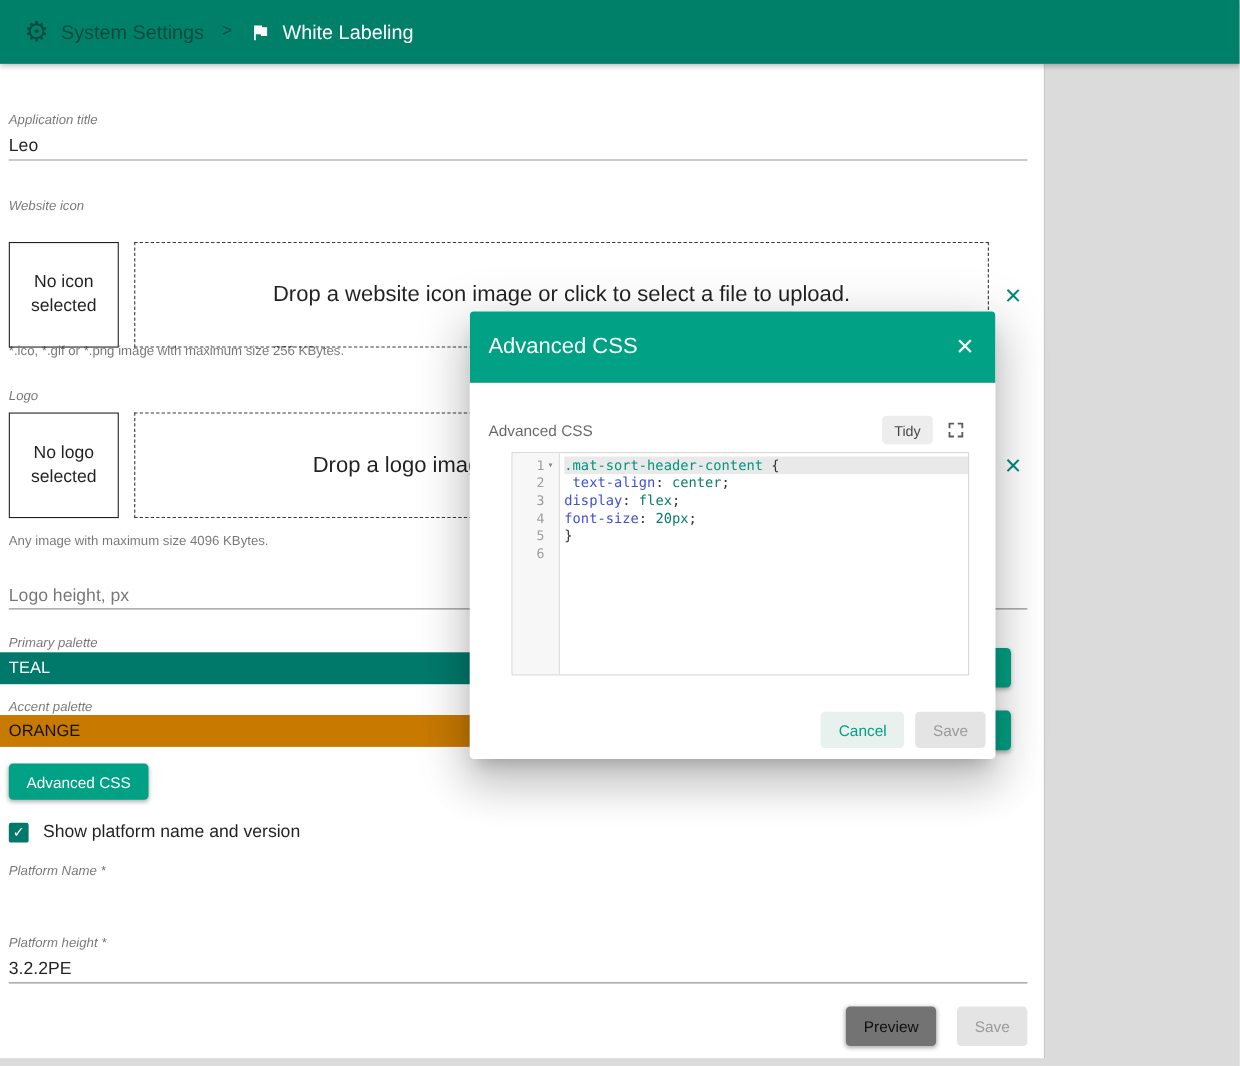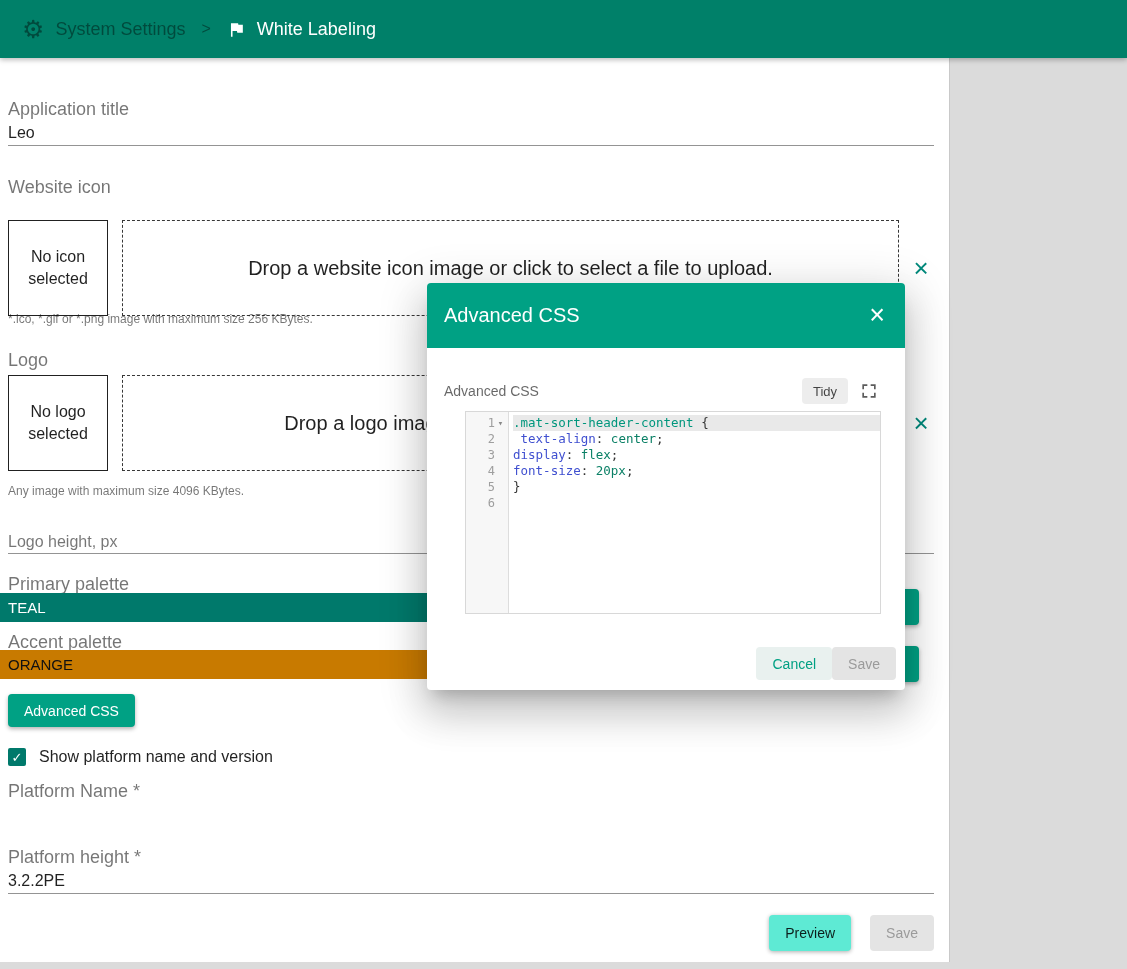--- a/index.html
+++ b/index.html
@@ -28,21 +28,21 @@
   .crumb-sep { color:rgba(0,0,0,.42); margin:0 16px; font-size:16px; }
 
   
   .card {
     position:absolute; top:58px; left:0; width:950px; height:904px;
     background:#fff; border-right:1px solid #c9c9c9; z-index:1;
   }
   .sec { position:absolute; left:8px; right:15px; }
   .sec-full { left:0; }
 
-  .f-label { font-size:18px; color:rgba(0,0,0,.54); line-height:14px; }
+  .f-label { font-size:12px; color:rgba(0,0,0,.54); line-height:14px;font-style:italic; }
   .f-value {
     margin-top:7px; font-size:16px; color:rgba(0,0,0,.87); line-height:20px;
     padding-bottom:2px; border-bottom:1px solid rgba(0,0,0,.42); min-height:22px;
     cursor:text;
   }
   .f-placeholder {
     font-size:16px; color:rgba(0,0,0,.54); line-height:20px;
     padding-bottom:1px; border-bottom:1px solid rgba(0,0,0,.42); cursor:text;
   }
   .hint { font-size:12px; color:rgba(0,0,0,.54); }
@@ -95,21 +95,21 @@
     display:flex; align-items:center; justify-content:center;
     color:#fff; font-size:13px; font-weight:bold;
   }
   .check-label { font-size:16px; color:rgba(0,0,0,.87); }
 
   .card-footer { display:flex; justify-content:flex-end; gap:19px; }
   .btn {
     height:36px; padding:0 16px; border:none; border-radius:4px;
     font-size:14px; font-weight:500; font-family:inherit; cursor:pointer;
   }
-  .btn.raised { background:#5eead4; color:rgba(0,0,0,.87); box-shadow:0 1px 4px rgba(0,0,0,.32); }
+  .btn.raised { background:#737373; color:rgba(0,0,0,.87); box-shadow:0 1px 4px rgba(0,0,0,.32); }
   .btn.disabled { background:#e4e4e4; color:#9b9b9b; box-shadow:none; cursor:default; }
 
   
   .dialog {
     position:absolute; left:427px; top:283px; width:478px; height:407px;
     background:#fff; border-radius:4px; overflow:hidden; z-index:10;
     box-shadow:0 11px 15px -7px rgba(0,0,0,.2),0 24px 38px 3px rgba(0,0,0,.14),0 9px 46px 8px rgba(0,0,0,.12);
   }
   .dialog-header {
     height:65px; background:var(--accent,#00a184); color:#fff;
@@ -139,21 +139,21 @@
   .gutter-line .arrow { width:11px; text-align:center; color:#888; font-size:9px; }
   .code { flex:1; padding:3px 0 0 4px; cursor:text; }
   .code-line { height:16px; white-space:pre; }
   .code-line.active { background:#e9e9e9; }
   .tok-selector { color:var(--code-selector,#00967d); }
   .tok-prop     { color:var(--code-prop,#4050d0);text-align:center; }
   .tok-val      { color:var(--code-val,#0b8066); }
   .tok-num      { color:var(--code-num,#0b8066); }
   .tok-punct    { color:#333; }
 
-  .dialog-actions { position:absolute; right:9px; bottom:10px; display:flex; }
+  .dialog-actions { position:absolute; right:9px; bottom:10px; display:flex; gap:10px; }
   .btn.cancel { background:#e9f1ef; color:#00a083; height:33px; }
   .btn.dlg-save { height:33px; }
 </style>
 </head>
 <body>
 
 <header class="appbar">
   <div class="crumb parent">
     <span class="gear-glyph">⚙</span>
     <span>System Settings</span>

